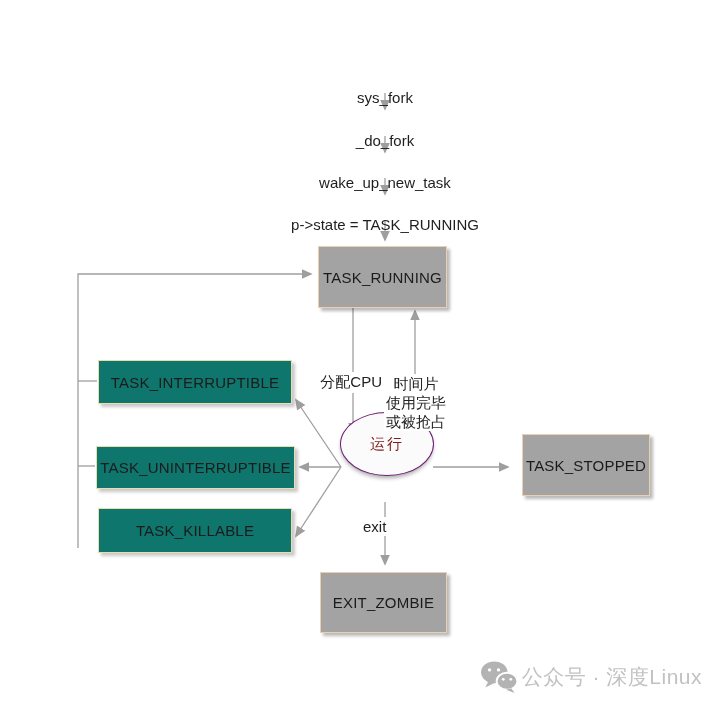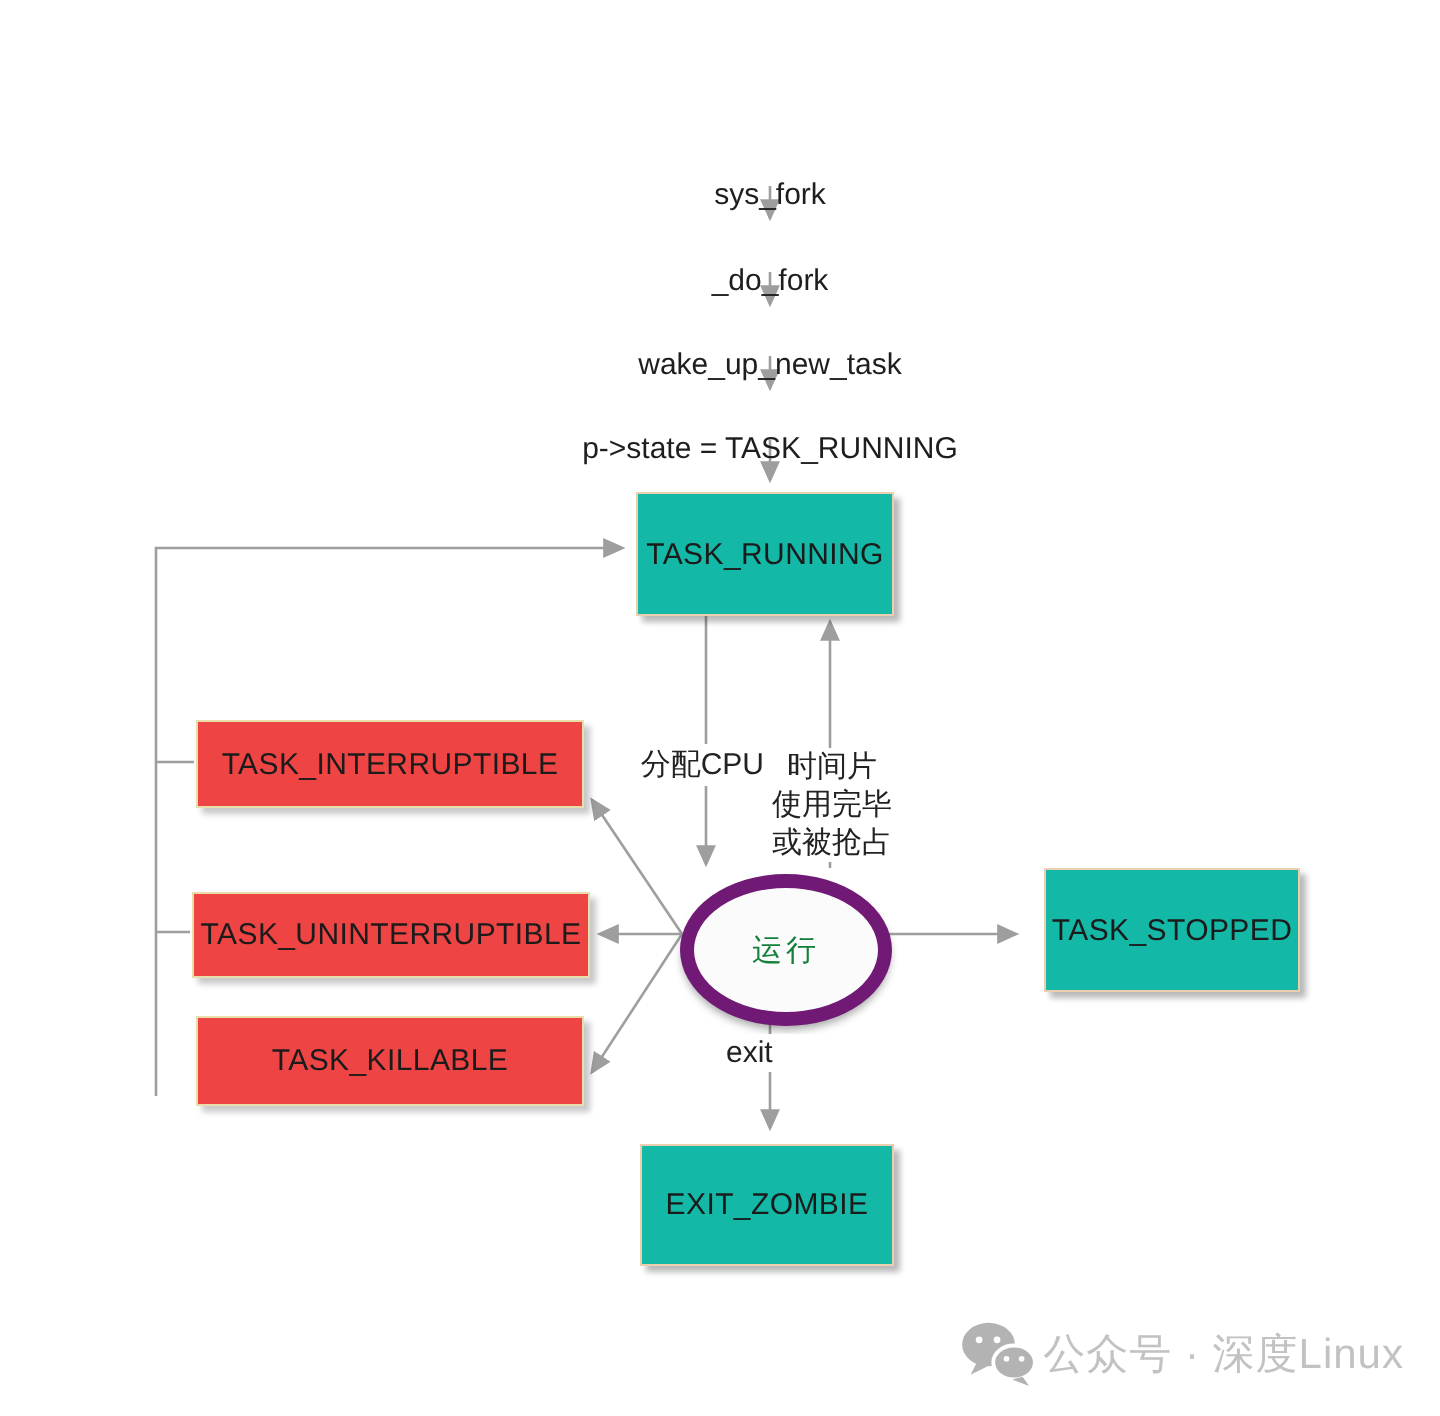--- a/index.html
+++ b/index.html
@@ -4,29 +4,29 @@
 <style>
   html,body{margin:0;padding:0;background:#ffffff;}
   body{width:720px;height:708px;position:relative;overflow:hidden;
        font-family:"Liberation Sans",sans-serif;}
   .canvas{position:absolute;inset:0;width:720px;height:708px;}
   svg.edges{position:absolute;left:0;top:0;pointer-events:none;}
   .chain-step{position:absolute;left:255px;width:260px;text-align:center;
       font-size:15px;color:#1e1e1e;white-space:nowrap;margin-top:16px;}
   .box{position:absolute;display:flex;align-items:center;justify-content:center;
       font-size:15px;color:#1b1b1b;white-space:nowrap;letter-spacing:.2px;}
-  .peach{background:#14b8a6;border:1px solid #eccfae;
+  .peach{background:#a3a3a3;border:1px solid #eccfae;
       box-shadow:3px 3px 3px rgba(0,0,0,.28);}
-  .yellow{background:#ef4444;border:1px solid #e9ddab;
+  .yellow{background:#0f766e;border:1px solid #e9ddab;
       box-shadow:3px 3px 3px rgba(0,0,0,.22);}
-  .ellipse{position:absolute;left:340px;top:437px;width:92px;height:62px;
-      border-radius:50%;background:#fbfbfb;border:7px solid #701a75;
+  .ellipse{position:absolute;left:340px;top:412px;width:92px;height:62px;
+      border-radius:50%;background:#fbfbfb;border:1px solid #701a75;
       box-shadow:0 3px 4px -1px rgba(0,0,0,.35);
       display:flex;align-items:center;justify-content:center;
-      font-size:15px;color:#15803d;letter-spacing:2px;}
+      font-size:15px;color:#7f1d1d;letter-spacing:2px;}
   .edge-label{position:absolute;background:#ffffff;color:#222;
       font-size:15px;white-space:nowrap;margin-top:35px;}
   .lbl-alloc{left:314px;top:337px;width:66px;text-align:right;padding:1px 2px;}
   .lbl-slice{left:384px;top:339px;width:62px;text-align:center;line-height:19px;
       padding:0 1px;}
   .lbl-exit{left:363px;top:482px;width:44px;text-align:left;padding:1px 0;}
   .watermark{position:absolute;right:18px;top:660px;display:flex;
       align-items:center;gap:4px;}
   .watermark-text{font-size:21px;color:#c2c2c2;letter-spacing:.5px;
       white-space:nowrap;}

